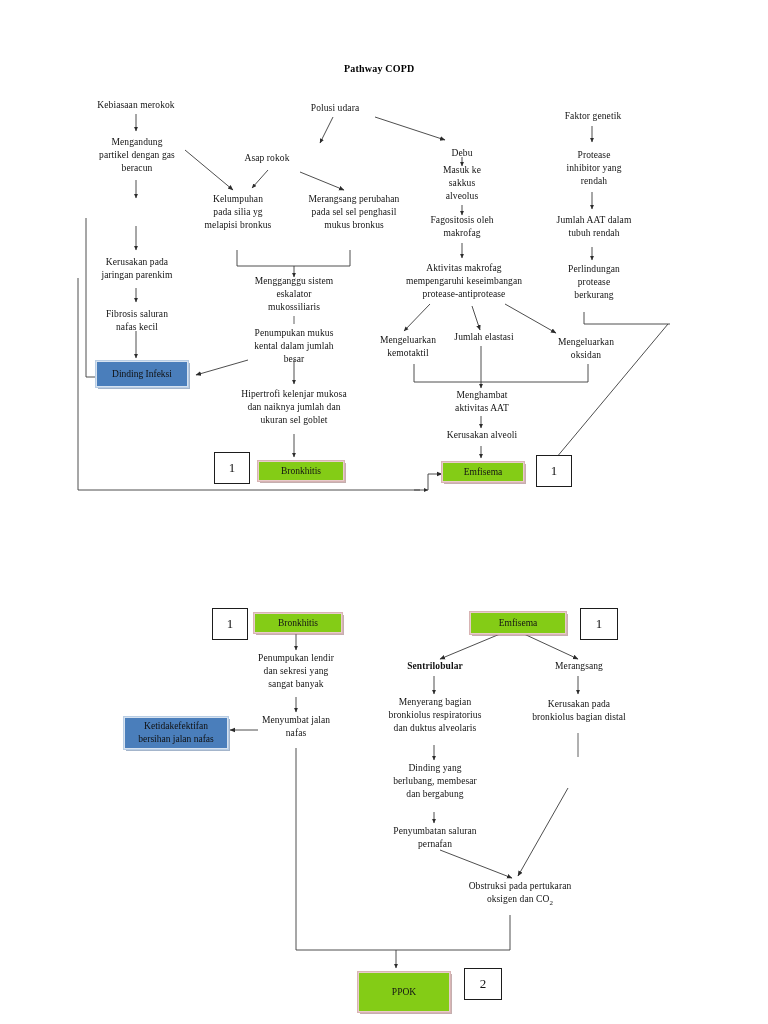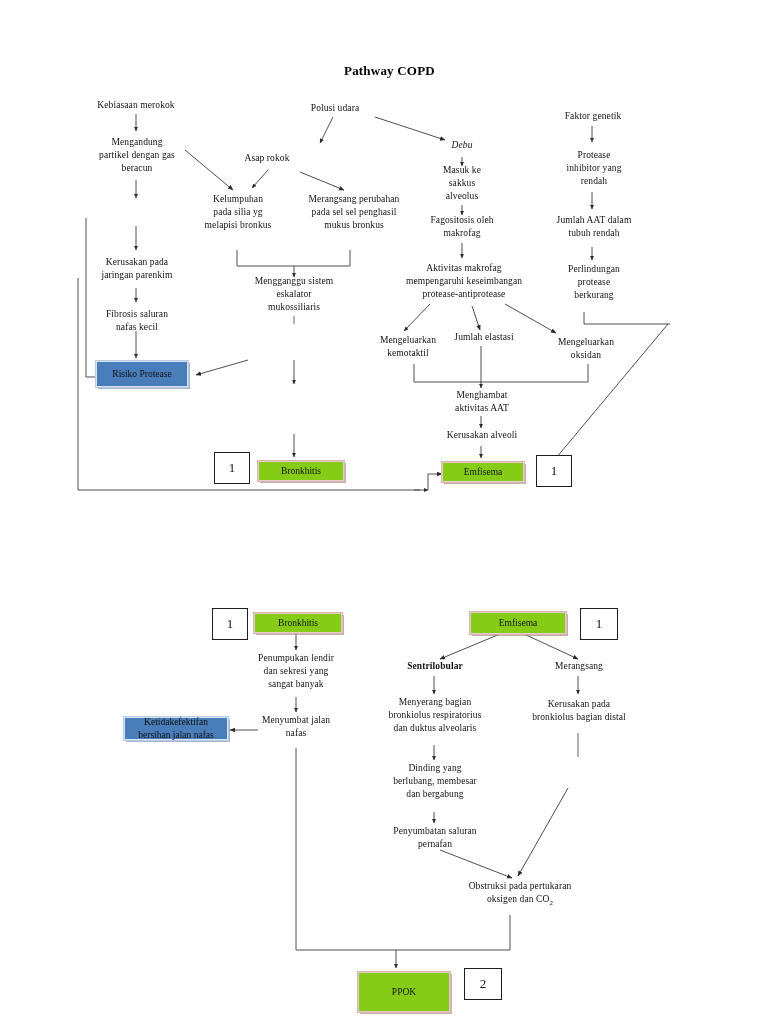--- a/index.html
+++ b/index.html
@@ -34,21 +34,21 @@
     text-align: center;
     font-size: 9.5px;
     line-height: 1.38;
     letter-spacing: 0.1px;
     white-space: pre-line;
     color: #121212;
   }
   .title {
     position: absolute;
     font-weight: bold;
-    font-size: 13px;
+    font-size: 10px;
     letter-spacing: 0.2px;
     color: #000;
   }
   .boxed {
     position: absolute;
     box-sizing: border-box;
     text-align: center;
     font-size: 9.5px;
     line-height: 1.35;
     display: flex;
@@ -187,38 +187,44 @@
   <div class="node" style="left:540px; top:110px; width:106px;">Faktor genetik</div>
 
   <div class="node" style="left:76px; top:136px; width:122px;">Mengandung
 partikel dengan gas
 beracun</div>
   <div class="node" style="left:76px; top:256px; width:122px;">Kerusakan pada
 jaringan parenkim</div>
   <div class="node" style="left:76px; top:308px; width:122px;">Fibrosis saluran
 nafas kecil</div>
 
-  <div class="boxed box-blue" style="left:96px; top:361px; width:92px; height:26px;">Risiko Protease</div>
+  <div class="boxed box-blue" style="left:96px; top:361px; width:92px; height:26px;">Dinding Infeksi</div>
 
   <div class="node" style="left:222px; top:152px; width:90px;">Asap rokok</div>
   <div class="node" style="left:196px; top:193px; width:84px;">Kelumpuhan
 pada silia yg
 melapisi bronkus</div>
   <div class="node" style="left:238px; top:275px; width:112px;">Mengganggu sistem
 eskalator
 mukossiliaris</div>
 
   <div class="node" style="left:300px; top:193px; width:108px;">Merangsang perubahan
 pada sel sel penghasil
 mukus bronkus</div>
+  <div class="node" style="left:236px; top:327px; width:116px;">Penumpukan mukus
+kental dalam jumlah
+besar</div>
+  <div class="node" style="left:226px; top:388px; width:136px;">Hipertrofi kelenjar mukosa
+dan naiknya jumlah dan
+ukuran sel goblet</div>
 
   <div class="boxed box-ref" style="left:214px; top:452px; width:36px; height:32px;">1</div>
   <div class="boxed box-red" style="left:258px; top:461px; width:86px; height:20px;">Bronkhitis</div>
 
-  <div class="node" style="left:432px; top:139px; width:60px;font-style:italic;">Debu</div>
+  <div class="node" style="left:432px; top:147px; width:60px;">Debu</div>
   <div class="node" style="left:428px; top:164px; width:68px;">Masuk ke
 sakkus
 alveolus</div>
   <div class="node" style="left:410px; top:214px; width:104px;">Fagositosis oleh
 makrofag</div>
   <div class="node" style="left:390px; top:262px; width:148px;">Aktivitas makrofag
 mempengaruhi keseimbangan
 protease-antiprotease</div>
 
   <div class="node" style="left:366px; top:334px; width:84px;">Mengeluarkan
@@ -248,21 +254,21 @@
 
   <div class="boxed box-red" style="left:470px; top:612px; width:96px; height:22px;">Emfisema</div>
   <div class="boxed box-ref" style="left:580px; top:608px; width:38px; height:32px;">1</div>
 
   <div class="node" style="left:238px; top:652px; width:116px;">Penumpukan lendir
 dan sekresi yang
 sangat banyak</div>
   <div class="node" style="left:242px; top:714px; width:108px;">Menyumbat jalan
 nafas</div>
 
-  <div class="boxed box-blue" style="left:124px; top:717px; width:104px; height:23px;">Ketidakefektifan
+  <div class="boxed box-blue" style="left:124px; top:717px; width:104px; height:32px;">Ketidakefektifan
 bersihan jalan nafas</div>
 
   <div class="node" style="left:388px; top:660px; width:94px;font-weight:bold;">Sentrilobular</div>
   <div class="node" style="left:532px; top:660px; width:94px;">Merangsang</div>
 
   <div class="node" style="left:366px; top:696px; width:138px;">Menyerang bagian
 bronkiolus respiratorius
 dan duktus alveolaris</div>
   <div class="node" style="left:508px; top:698px; width:142px;">Kerusakan pada
 bronkiolus bagian distal</div>

